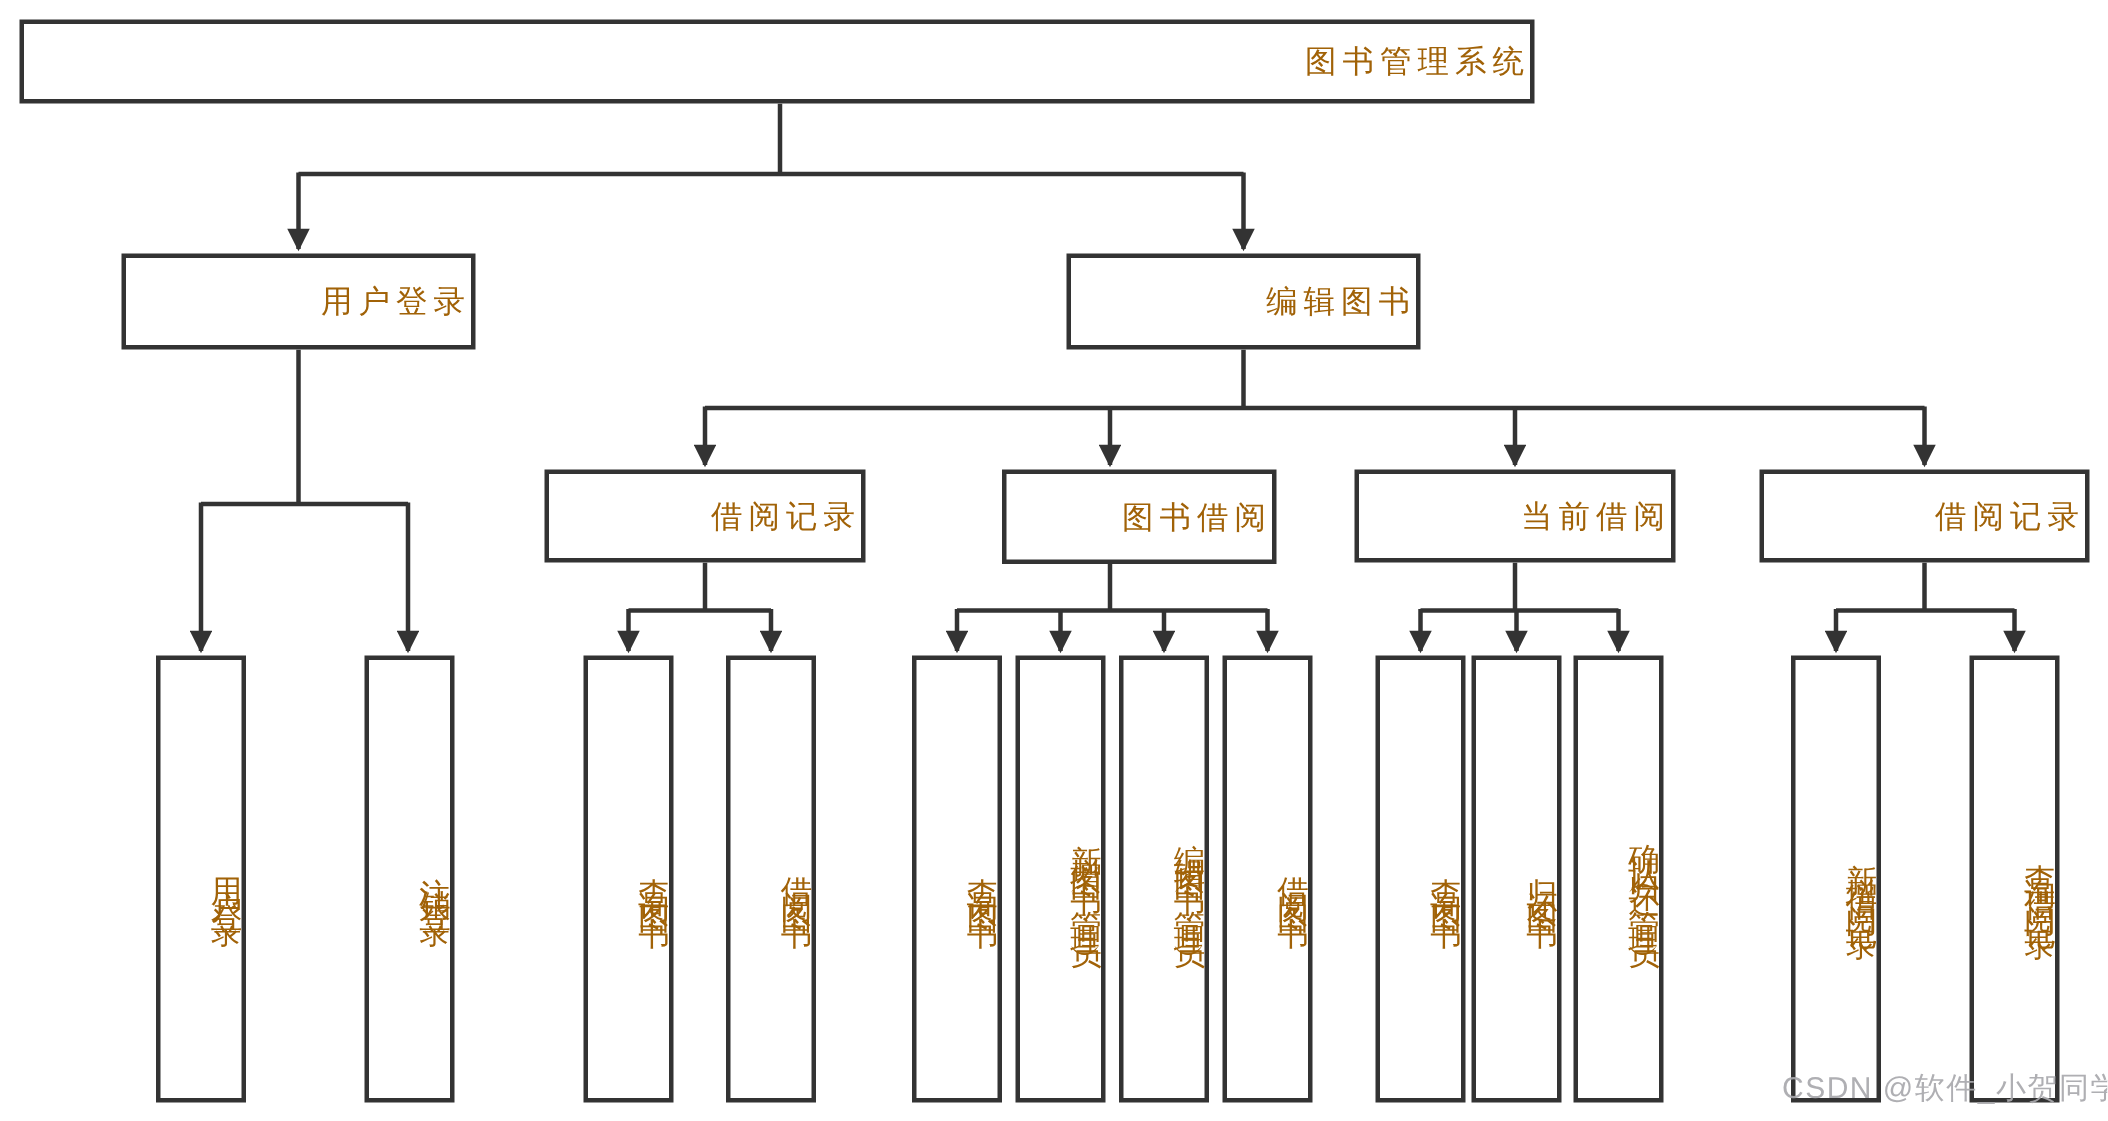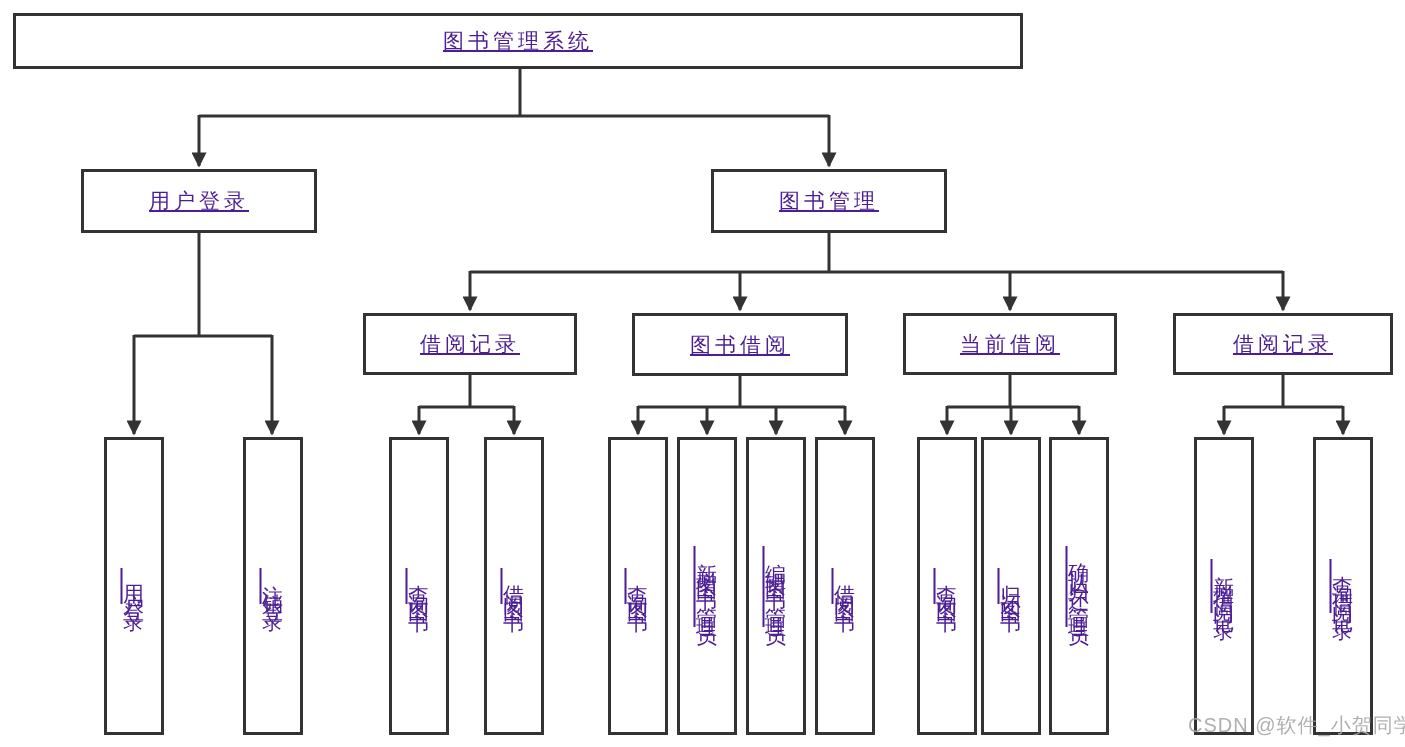--- a/index.html
+++ b/index.html
@@ -3,21 +3,21 @@
 <meta charset="utf-8">
 <style>
   html,body{margin:0;padding:0;background:#ffffff;}
   #canvas{
     position:relative;width:1405px;height:747px;background:#ffffff;overflow:hidden;
     font-family:"Liberation Sans","DejaVu Sans",sans-serif;
   }
   #wires{position:absolute;left:0;top:0;z-index:1;}
   .node{
     position:absolute;box-sizing:border-box;border:3px solid #333333;background:#ffffff;
-    display:flex;align-items:center;justify-content:center;color:#4c1d95;z-index:2;text-decoration:underline;
+    display:flex;align-items:center;justify-content:flex-end;color:#a16207;z-index:2;
   }
   .h-node .label{font-size:21px;letter-spacing:4px;white-space:nowrap;}
   .v-node{padding:4px 0;}
   .v-node .vlabel{
     writing-mode:vertical-rl;text-orientation:mixed;
     font-size:21px;letter-spacing:9px;line-height:1;white-space:nowrap;
   }
   .watermark{
     position:absolute;left:1188px;top:712px;z-index:5;
     font-size:20px;color:#a9a9ad;opacity:0.92;white-space:nowrap;letter-spacing:1px;
@@ -79,27 +79,27 @@
   </svg>
 
   <div class="node h-node" style="left:13px;top:13px;width:1010px;height:56px">
     <span class="label">图书管理系统</span>
   </div>
 
   <div class="node h-node" style="left:81px;top:169px;width:236px;height:64px">
     <span class="label">用户登录</span>
   </div>
   <div class="node h-node" style="left:711px;top:169px;width:236px;height:64px">
-    <span class="label">图书管理</span>
+    <span class="label">编辑图书</span>
   </div>
 
   <div class="node h-node" style="left:363px;top:313px;width:214px;height:62px">
     <span class="label">借阅记录</span>
   </div>
-  <div class="node h-node" style="left:632px;top:313px;width:216px;height:63px">
+  <div class="node h-node" style="left:668px;top:313px;width:183px;height:63px">
     <span class="label">图书借阅</span>
   </div>
   <div class="node h-node" style="left:903px;top:313px;width:214px;height:62px">
     <span class="label">当前借阅</span>
   </div>
   <div class="node h-node" style="left:1173px;top:313px;width:220px;height:62px">
     <span class="label">借阅记录</span>
   </div>
 
   <div class="node v-node" style="left:104px;top:437px;width:60px;height:298px">

